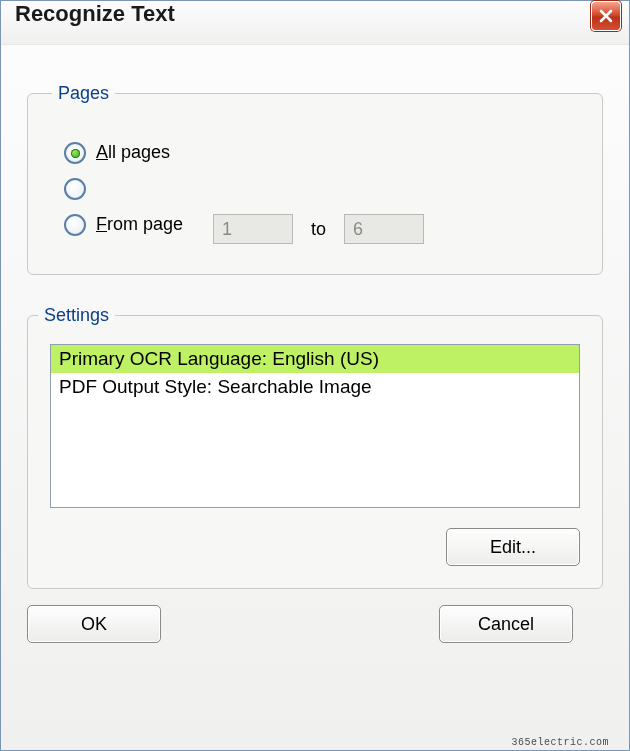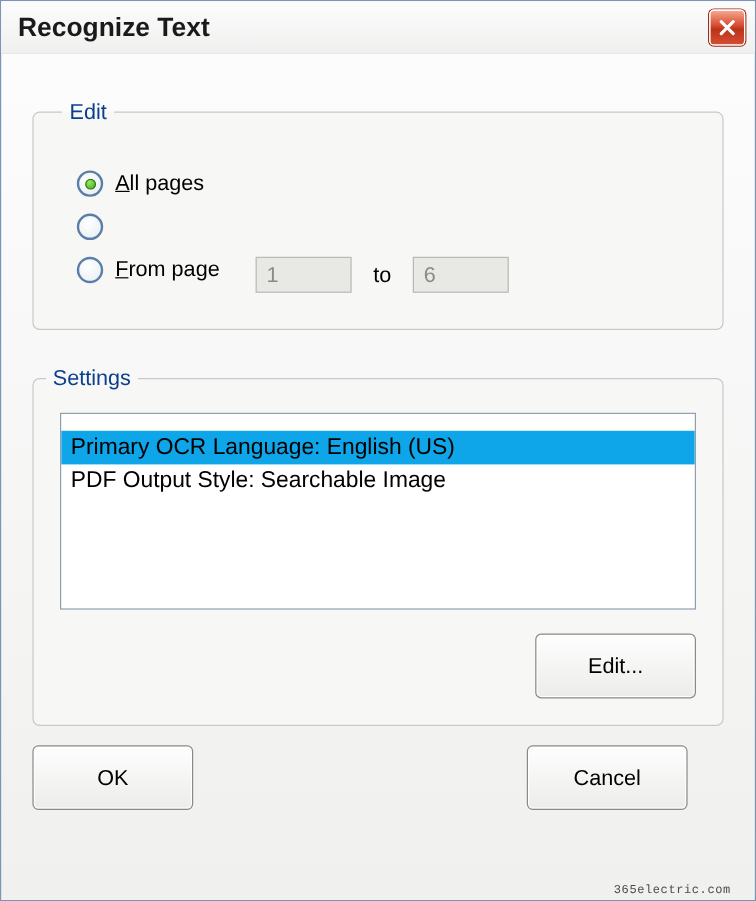--- a/index.html
+++ b/index.html
@@ -21,21 +21,21 @@
     background: linear-gradient(#fdfdfe, #f0f0ee);
     position: relative;
     display: flex;
     flex-direction: column;
   }
   .titlebar {
     height: 44px;
     background: linear-gradient(#fcfcfd, #f0f0ef);
     border-bottom: 1px solid #e7e7e6;
     display: flex;
-    align-items: center;
+    align-items: flex-start;
     padding: 0 8px 0 14px;
     justify-content: space-between;
   }
   .titlebar .title {
     font-size: 22px;
     font-weight: bold;
     color: #1a1a1a;
   }
   .close-btn {
     width: 30px;
@@ -122,31 +122,30 @@
     background: #fff;
     height: 164px;
     overflow: hidden;
   }
   .listbox .item {
     padding: 3px 8px;
     font-size: 19px;
     white-space: nowrap;
   }
   .listbox .item.sel {
-    background: #0ea5e9;
-    margin-top: 14px;
+    background: #bef264;
   }
   .edit-row {
     display: flex;
     justify-content: flex-end;
     margin-top: 20px;
   }
   .btn {
     min-width: 134px;
-    height: 54px;
+    height: 38px;
     border: 1px solid #8a8a88;
     border-radius: 5px;
     background: linear-gradient(#fefefe, #ecedea);
     font-size: 18px;
     cursor: pointer;
     padding: 0 14px;
     box-shadow: 0 0 0 1px #fff inset;
   }
   .dlg-buttons {
     display: flex;
@@ -174,21 +173,21 @@
     <div class="close-btn">
       <svg width="14" height="14" viewBox="0 0 14 14">
         <path d="M2 2 L12 12 M12 2 L2 12" stroke="#fff" stroke-width="2.6" stroke-linecap="round"></path>
       </svg>
     </div>
   </div>
 
   <div class="body">
 
     <fieldset class="group">
-      <legend>Edit</legend>
+      <legend>Pages</legend>
 
       <div class="radio-row">
         <span class="radio selected"></span>
         <span class="radio-label"><span class="u">A</span>ll pages</span>
       </div>
 
       <div class="radio-row">
         <span class="radio"></span>
       </div>
 

